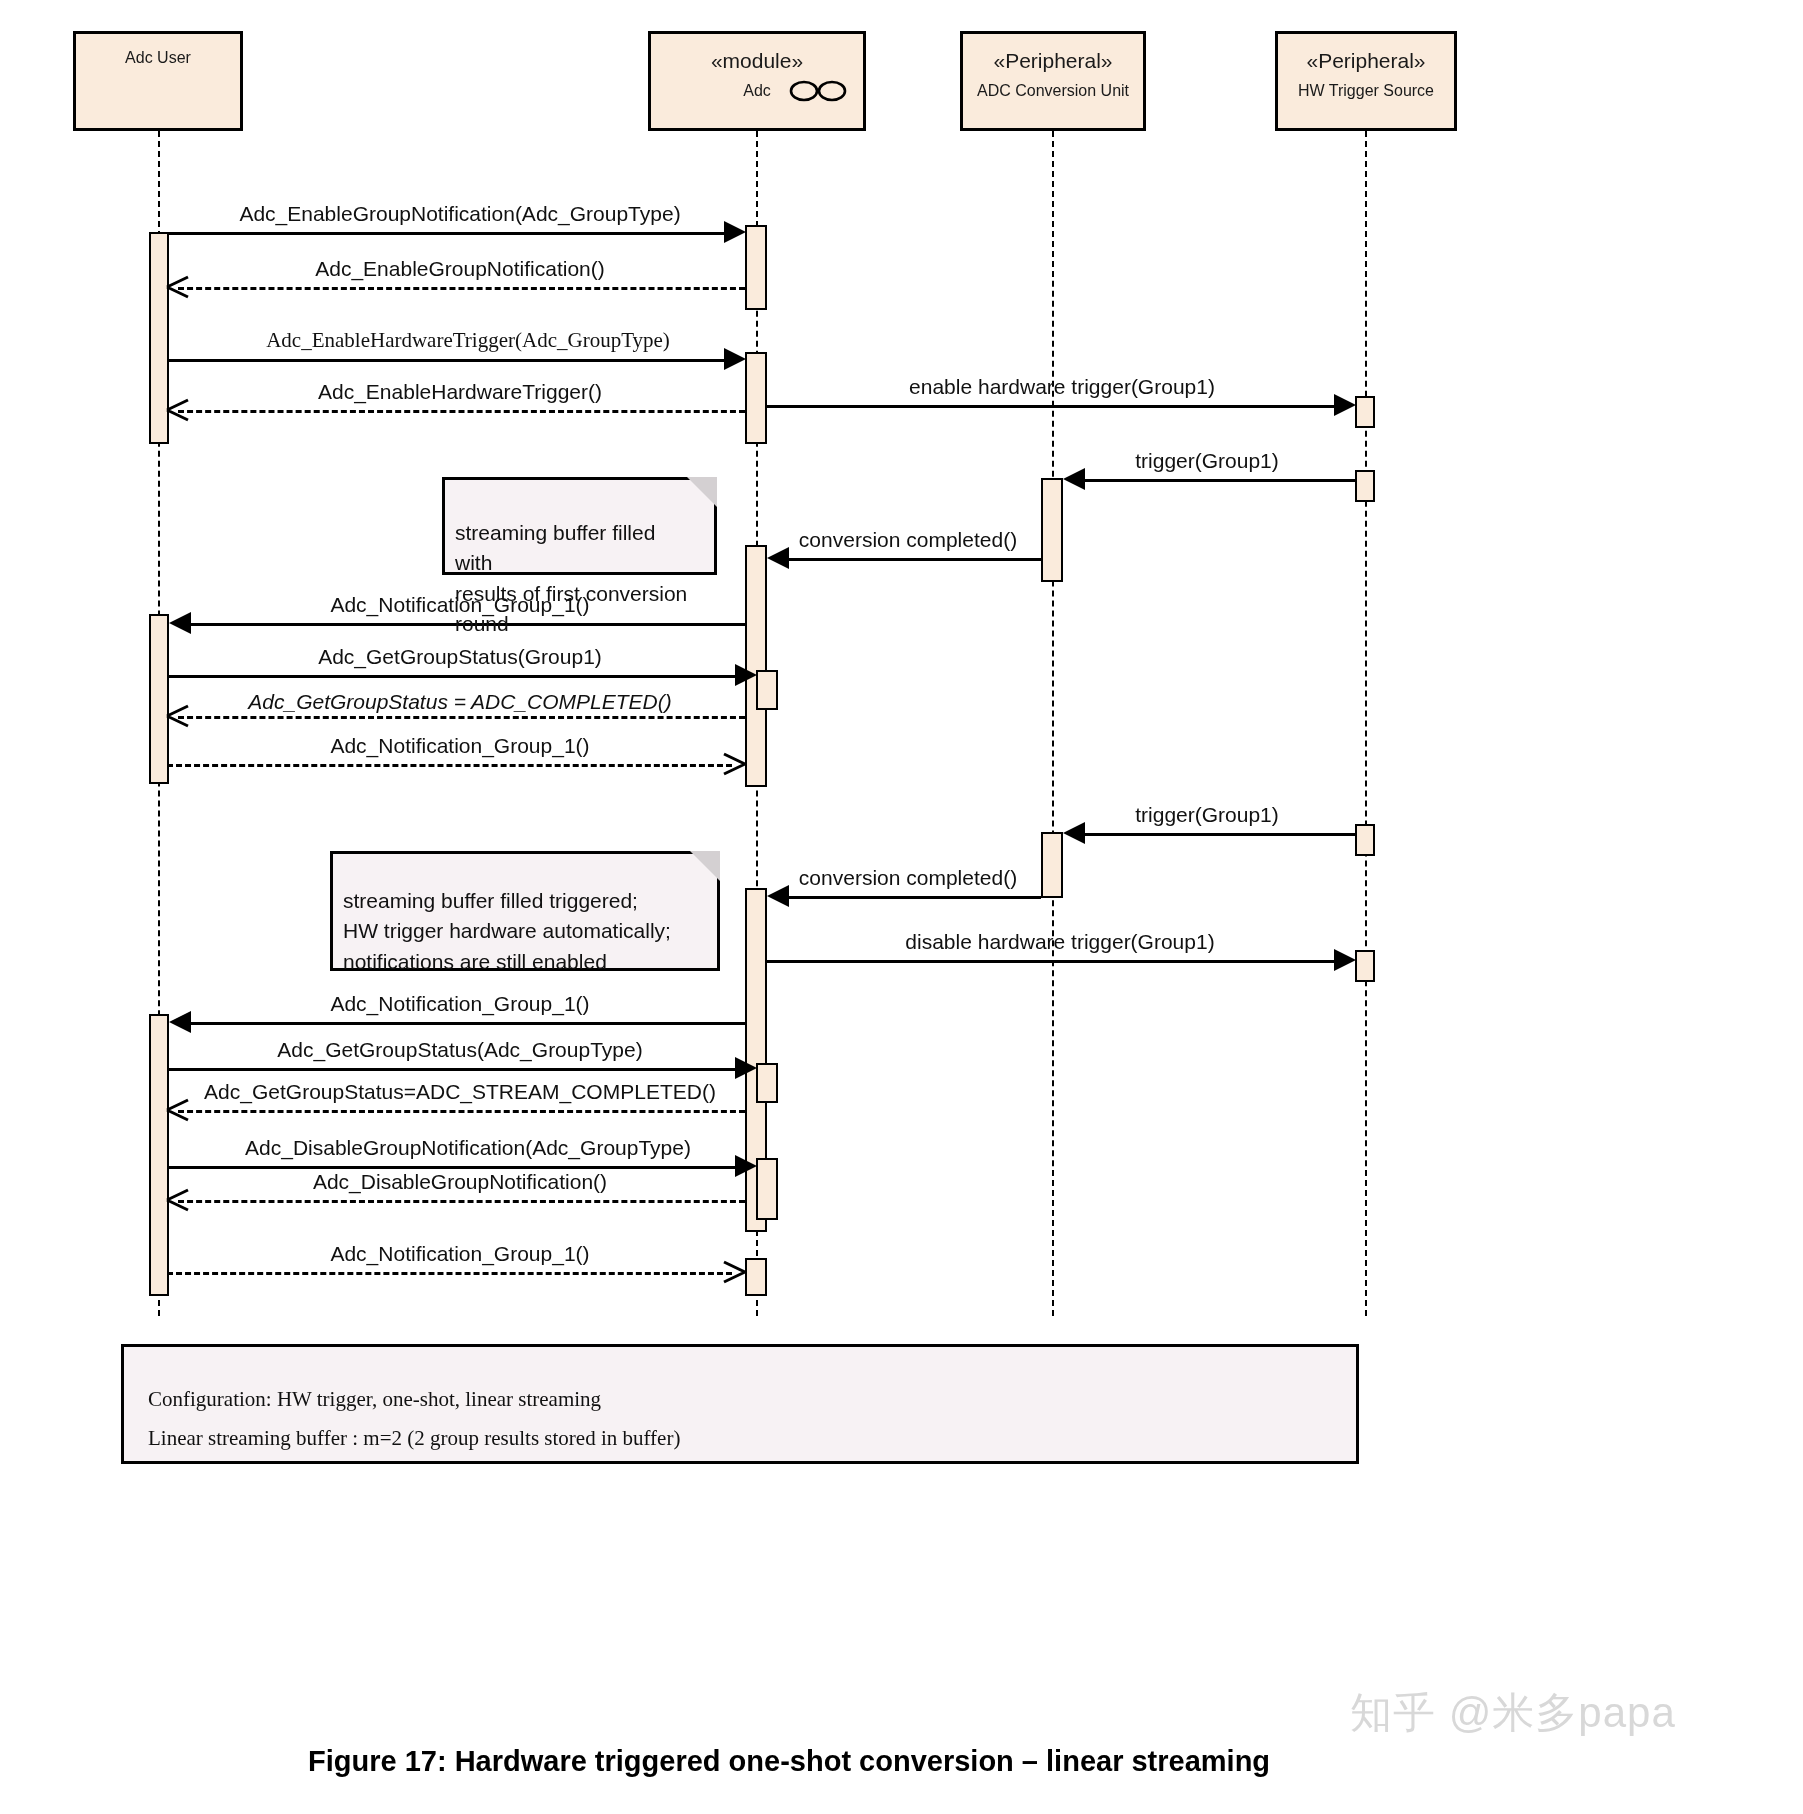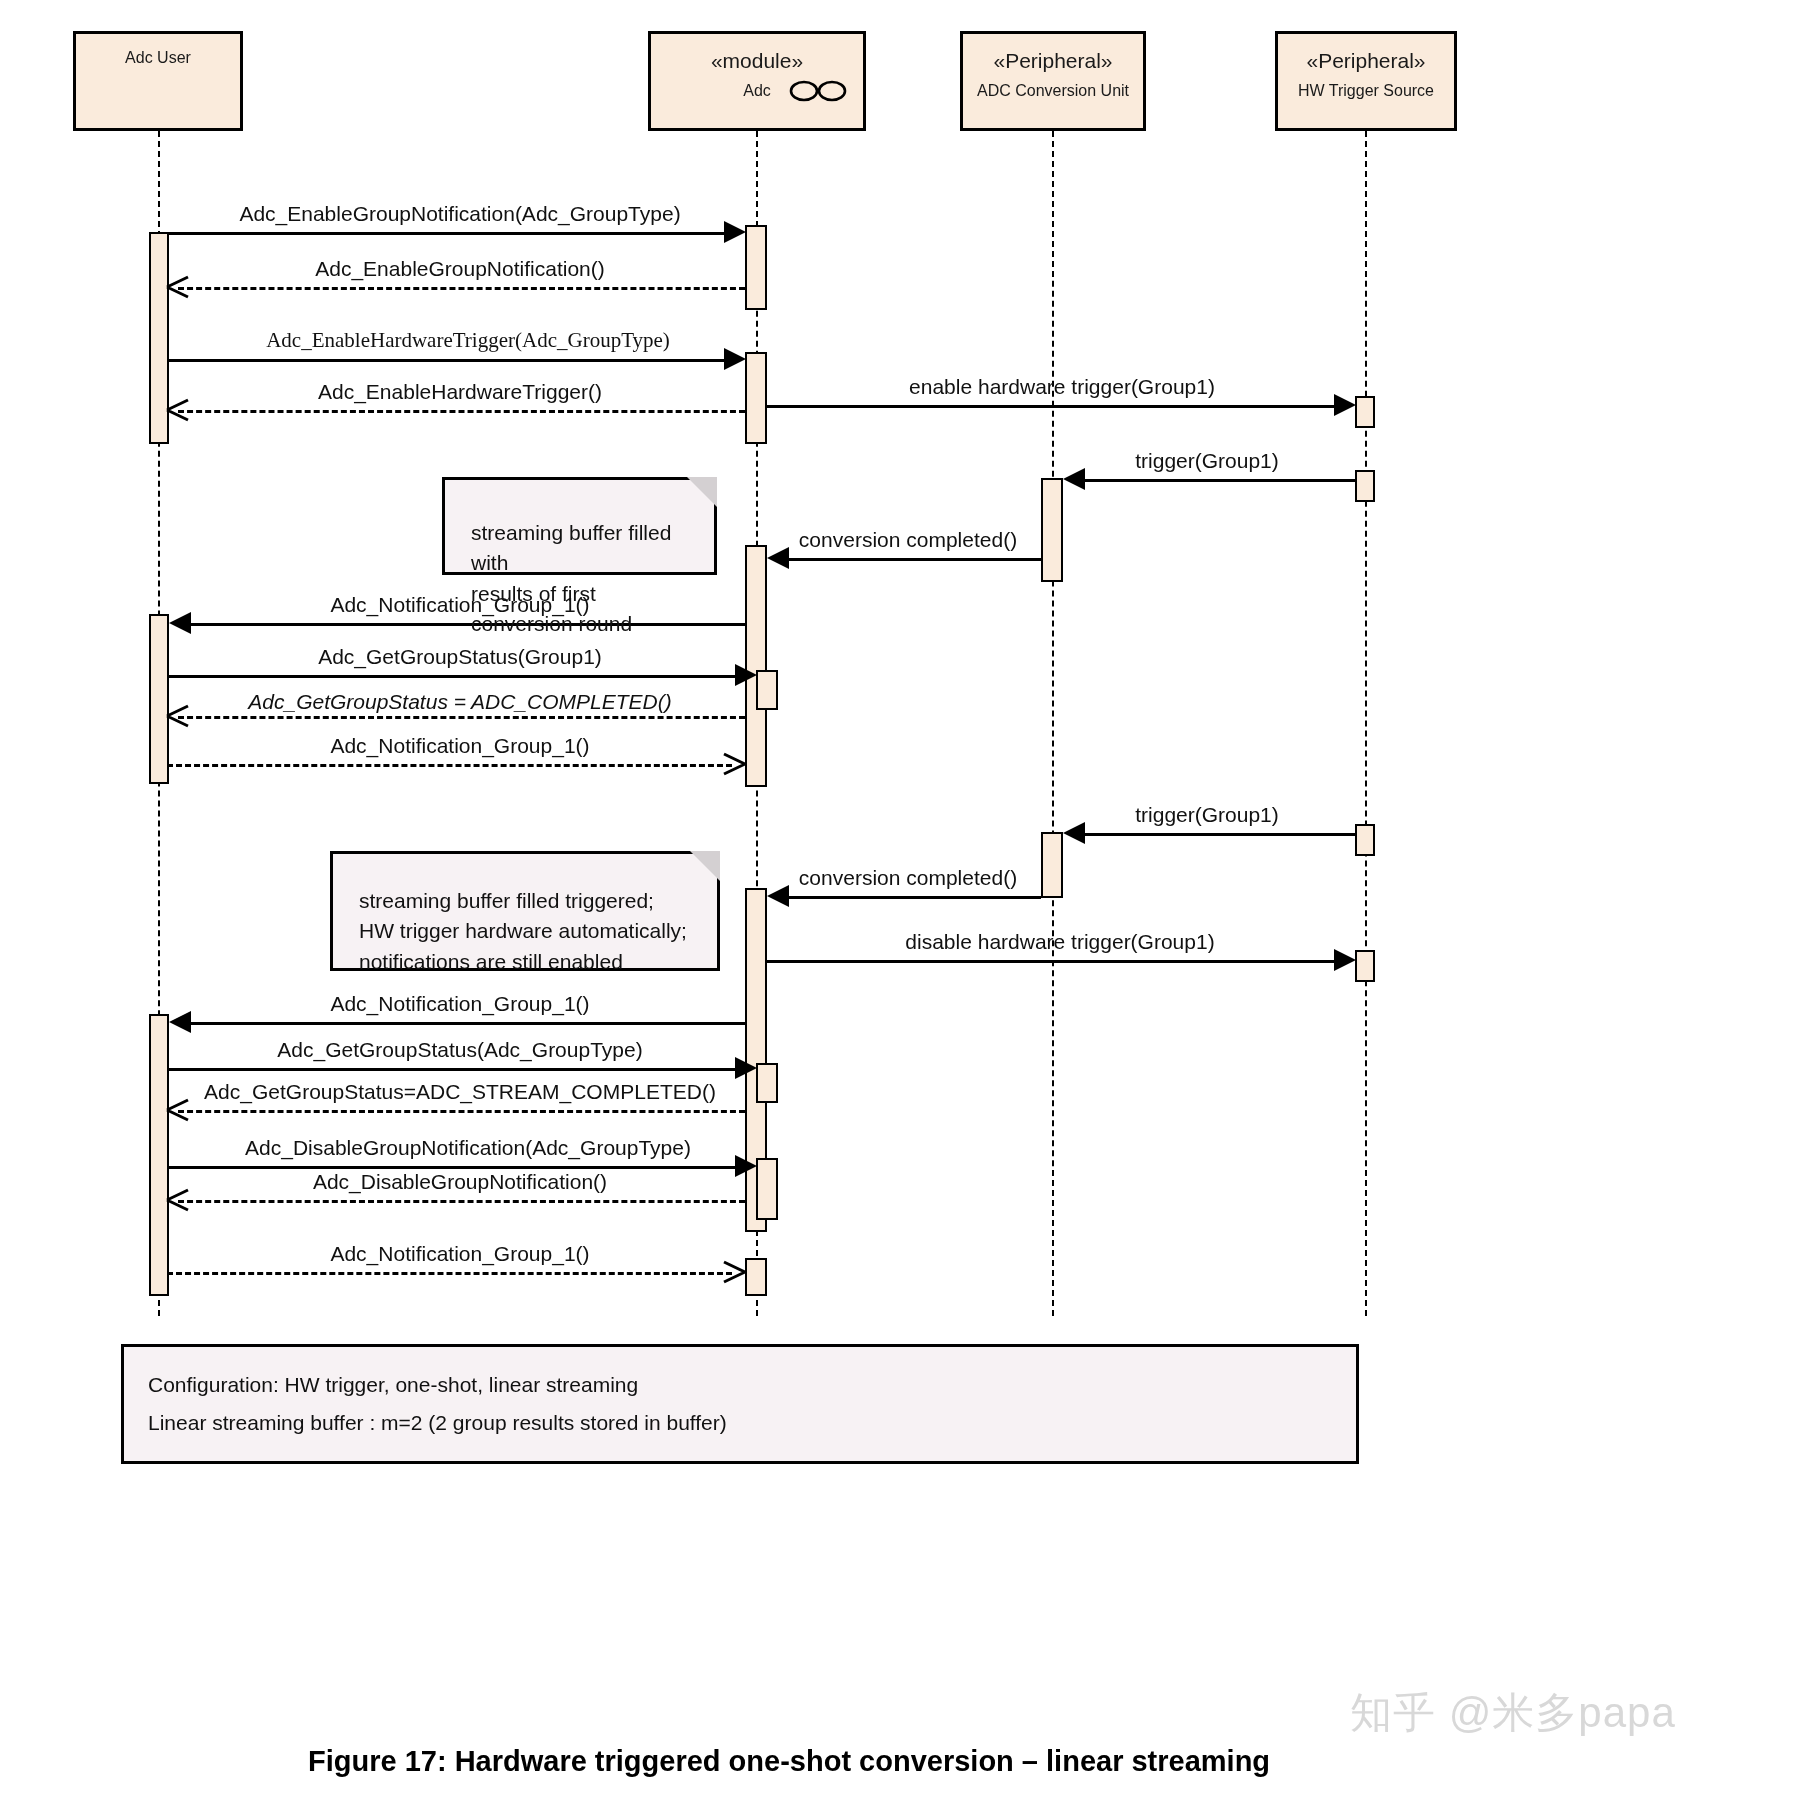--- a/index.html
+++ b/index.html
@@ -106,38 +106,39 @@
   }
 
   
   .note {
     position: absolute;
     background: #f7f2f4;
     border: 3px solid #000000;
     font-size: 21px;
     color: #111111;
     line-height: 1.45;
-    padding: 18px 18px 14px 26px;
+    padding: 18px 18px 14px 10px;
   }
   .note .fold {
     position: absolute;
     top: -3px; right: -3px;
     width: 0; height: 0;
     border-left: 30px solid transparent;
     border-top: 30px solid #d4d0d2;
   }
   .note-line { display: block; }
 
   .config-note {
     position: absolute;
     background: #f7f2f4;
     border: 3px solid #000000;
     font-size: 21px;
     color: #111111;
-    padding: 12px 24px;
+    padding: 26px 24px;
+    font-family: Liberation Serif, serif;
   }
   .config-note .cfg-line { display: block; margin: 14px 0; }
 
   
   .caption {
     position: absolute;
     font-size: 29px;
     font-weight: bold;
     color: #000000;
     white-space: nowrap;

